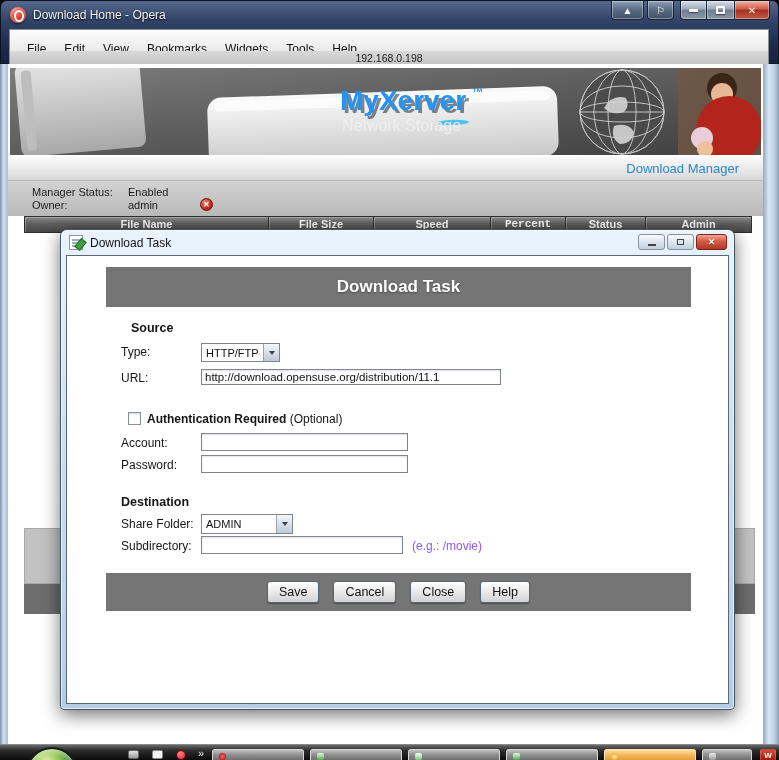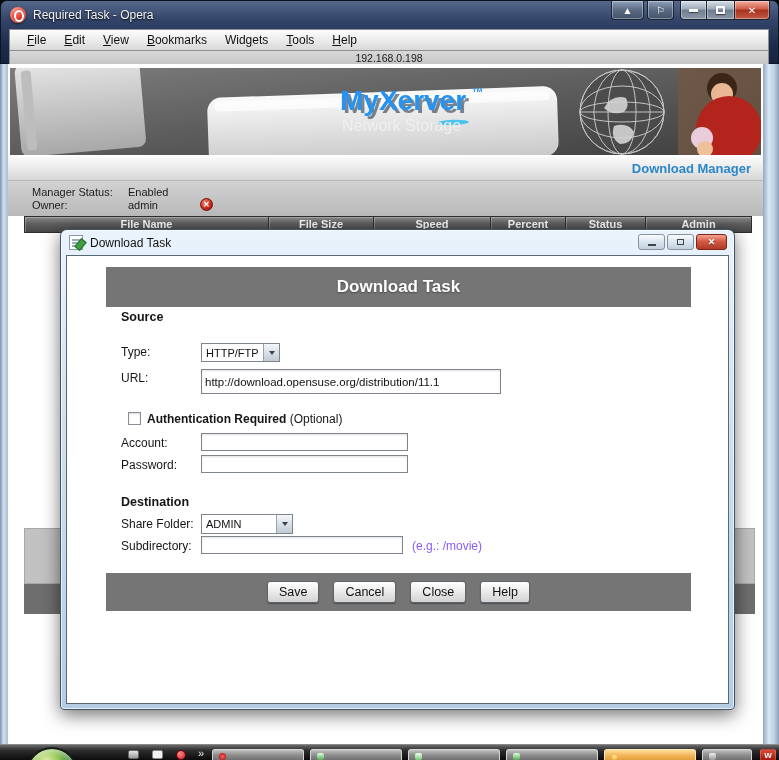--- a/index.html
+++ b/index.html
@@ -28,40 +28,40 @@
   .wbtn.single { width:33px; margin-right:3px; border-radius:0 0 4px 4px;
     background:linear-gradient(180deg,#8fa0b8 0%,#5a6a82 50%,#42526a 100%); }
   .wbtn.pinbtn { width:27px; margin-right:6px;
     background:linear-gradient(180deg,#8fa0b8 0%,#5a6a82 50%,#42526a 100%); }
   .wbtn.min { width:27px; border-radius:0 0 0 4px; }
   .wbtn.max { width:27px; border-radius:0; border-left:none; border-right:none; }
   .wbtn.close { width:36px; border-radius:0 0 4px 0;
     background:linear-gradient(180deg,#f0b0a0 0%,#cf5b44 45%,#a5321f 50%,#c25a45 100%); }
   .minbar { width:9px; height:3px; background:#fafafa; box-shadow:0 1px 1px rgba(0,0,0,.5); }
   .maxbox { width:9px; height:8px; border:2px solid #fafafa; box-shadow:0 1px 1px rgba(0,0,0,.5); }
-  .menubar { position:absolute; top:28px; left:8px; right:9px; height:22px;
+  .menubar { position:absolute; top:28px; left:8px; right:9px; height:39px;
     background:linear-gradient(180deg,#fcfcfc 0%,#ececec 50%,#d8d8d8 100%);
     border:1px solid #8a8f96; display:flex; align-items:center; padding-left:8px; }
   .menu-item { font-size:12px; color:#101010; padding:2px 9px; cursor:default; }
   .addressbar { position:absolute; top:50px; left:8px; right:9px; height:14px;
     background:linear-gradient(180deg,#d9d9d9,#c3c3c3); border-left:1px solid #8a8f96; border-right:1px solid #8a8f96;
     text-align:center; font-size:10.5px; color:#1a1a1a; line-height:14px; }
   .border-left { position:absolute; top:64px; left:0; bottom:0; width:8px;
     background:linear-gradient(90deg,#7e94ac 0%,#cfe0f0 45%,#a9bed2 100%); }
   .border-right { position:absolute; top:64px; right:0; bottom:0; width:16px;
     background:linear-gradient(90deg,#93a9c0 0%,#d7e6f4 35%,#bed2e4 70%,#8aa0b8 100%); }
   .viewport { position:absolute; top:64px; left:8px; right:16px; bottom:0; background:#ffffff; overflow:hidden; }
 
   
   .banner { position:absolute; left:2px; top:4px; width:751px; height:87px; }
   .homebar { position:absolute; left:0; top:93px; width:100%; height:24px;
     background:linear-gradient(180deg,#fafafa,#e3e3e3 70%,#d6d6d6); border-bottom:1px solid #b8b8b8;
     display:flex; align-items:center; }
   .home-link { margin-left:24px; font-size:13px; font-weight:bold; color:#3a3a3a; text-decoration:underline; cursor:pointer;margin-top:34px; }
-  .dm-link { margin-left:auto; margin-right:12px; font-size:13px; font-weight:bold; color:#2b87c8; cursor:pointer; }
+  .dm-link { margin-left:auto; margin-right:24px; font-size:13px; font-weight:normal; color:#2b87c8; cursor:pointer; }
   .statuspanel { position:absolute; left:0; top:117px; width:100%; height:35px;
     background:linear-gradient(180deg,#d2d2d2,#b9b9b9); }
   .statusrow { position:absolute; left:24px; font-size:11px; color:#1c1c1c; display:flex; align-items:center; }
   .statusrow .lbl { width:96px; }
   .red-x { width:13px; height:13px; border-radius:50%; margin-left:42px;
     background:radial-gradient(circle at 35% 30%, #f08070, #c6281a 60%, #8c130a);
     border:1px solid #6e0e06; color:#fff; font-size:8px; line-height:11px; text-align:center; font-weight:bold; }
   .tablehead { position:absolute; left:16px; top:152px; width:728px; height:17px; display:flex;
     background:linear-gradient(180deg,#8a8a8a 0%,#5f5f5f 45%,#474747 100%); border:1px solid #2e2e2e; }
   .th { border-right:1px solid #303030; box-shadow:inset 1px 1px 0 rgba(255,255,255,.25);
@@ -88,21 +88,21 @@
   .dbtn .maxbox2 { width:7px; height:6px; border:1.5px solid #444; }
   .dbtn.dclose { width:31px; background:linear-gradient(180deg,#f3a595 0%,#d55a43 45%,#b03a27 100%);
     border:1px solid #7e2417; color:#fff; font-weight:bold; font-size:9px; text-shadow:0 1px 1px rgba(0,0,0,.5); }
   .dlg-body { position:absolute; left:5px; right:5px; top:25px; bottom:5px; background:#fff; border:1px solid #58ackground; border:1px solid #5a6775; overflow:hidden; }
   .band { position:absolute; left:39px; width:585px; background:#757575; }
   .band.hdr { top:11px; height:40px; color:#fff; font-size:17px; font-weight:bold; text-align:center; line-height:40px;
     text-shadow:0 1px 2px rgba(0,0,0,.4); }
   .band.btns { top:317px; height:38px; display:flex; align-items:center; justify-content:center; gap:14px; }
   .flabel { position:absolute; left:54px; font-size:12px; color:#161616; }
   .fheading { position:absolute; left:54px; font-size:12.5px; font-weight:bold; color:#161616; }
-  .tinput { position:absolute; left:134px; height:25px; border:1px solid #7f858c; background:#fff;
+  .tinput { position:absolute; left:134px; height:16px; border:1px solid #7f858c; background:#fff;
     font-family:"Liberation Sans",sans-serif; font-size:11.5px; color:#111; padding:0 3px;
     box-shadow:inset 0 1px 2px rgba(0,0,0,.12); }
   .dropdown { position:absolute; left:134px; height:19px; border:1px solid #7f858c; background:#fff;
     display:flex; align-items:center; font-size:11px; color:#111; cursor:pointer; }
   .dropdown .dd-text { padding:0 4px; flex:1; white-space:nowrap; }
   .dd-arrow { width:16px; height:100%; border-left:1px solid #9aa2aa;
     background:linear-gradient(180deg,#f4f7fa 0%,#d9e1e9 50%,#bfcad4 100%);
     display:flex; align-items:center; justify-content:center; }
   .dd-arrow::after { content:""; border-left:3.5px solid transparent; border-right:3.5px solid transparent; border-top:4.5px solid #39414a; }
   .checkbox { position:absolute; left:61px; width:13px; height:13px; background:#fff; border:1px solid #898f96;
@@ -135,21 +135,21 @@
 </style>
 </head>
 <body>
 
 <div class="screen">
 
   <div class="browser">
     <div class="chrome">
       <div class="titlebar">
         <span class="opera-icon"></span>
-        <span class="win-title">Required Task - Opera</span>
+        <span class="win-title">Download Home - Opera</span>
         <div class="win-ctrls">
           <div class="wbtn single">▲</div>
           <div class="wbtn pinbtn">⚐</div>
           <div class="wbtn min">
               <span class="minbar"></span>
             </div>
           <div class="wbtn max">
               <span class="maxbox"></span>
             </div>
           <div class="wbtn close">✕</div>
@@ -237,21 +237,21 @@
           <span class="lbl">Owner:</span>
           <span>admin</span>
           <span class="red-x">✕</span>
         </div>
       </div>
 
       <div class="tablehead">
         <div class="th" style="width:244px;">File Name</div>
         <div class="th" style="width:105px;">File Size</div>
         <div class="th" style="width:117px;">Speed</div>
-        <div class="th" style="width:75px;">Percent</div>
+        <div class="th" style="width:75px;font-family:Liberation Mono, monospace;">Percent</div>
         <div class="th" style="width:80px;">Status</div>
         <div class="th" style="width:105px;border-right:none;">Admin</div>
       </div>
 
       <div class="bg-bar-light"></div>
       <div class="bg-bar-dark"></div>
     </div>
   </div>
 
   <div class="dialog">
@@ -266,21 +266,21 @@
       <div class="dbtn">
           <span class="maxbox2"></span>
         </div>
       <div class="dbtn dclose">✕</div>
     </div>
 
     <div class="dlg-body" style="border:1px solid #5a6775;">
 
       <div class="band hdr">Download Task</div>
 
-      <div class="fheading" style="top:54px;">Source</div>
+      <div class="fheading" style="top:65px;margin-left:10px;">Source</div>
 
       <div class="flabel" style="top:89px;text-align:right;">Type:</div>
       <div class="dropdown" style="top:87px; width:79px;">
         <span class="dd-text">HTTP/FTP</span>
         <span class="dd-arrow"></span>
       </div>
 
       <div class="flabel" style="top:115px;">URL:</div>
       <input class="tinput" style="top: 113px; width: 300px;" value="http://download.opensuse.org/distribution/11.1">
 

